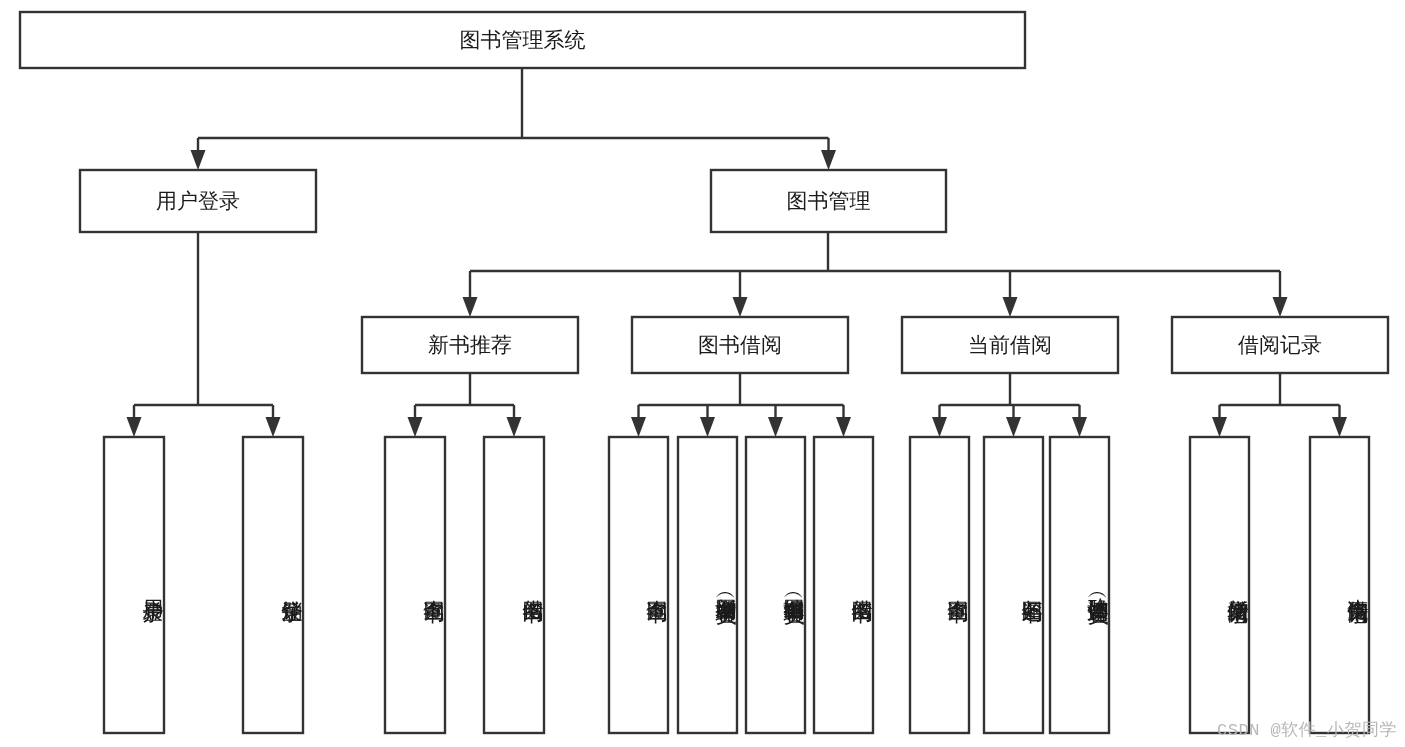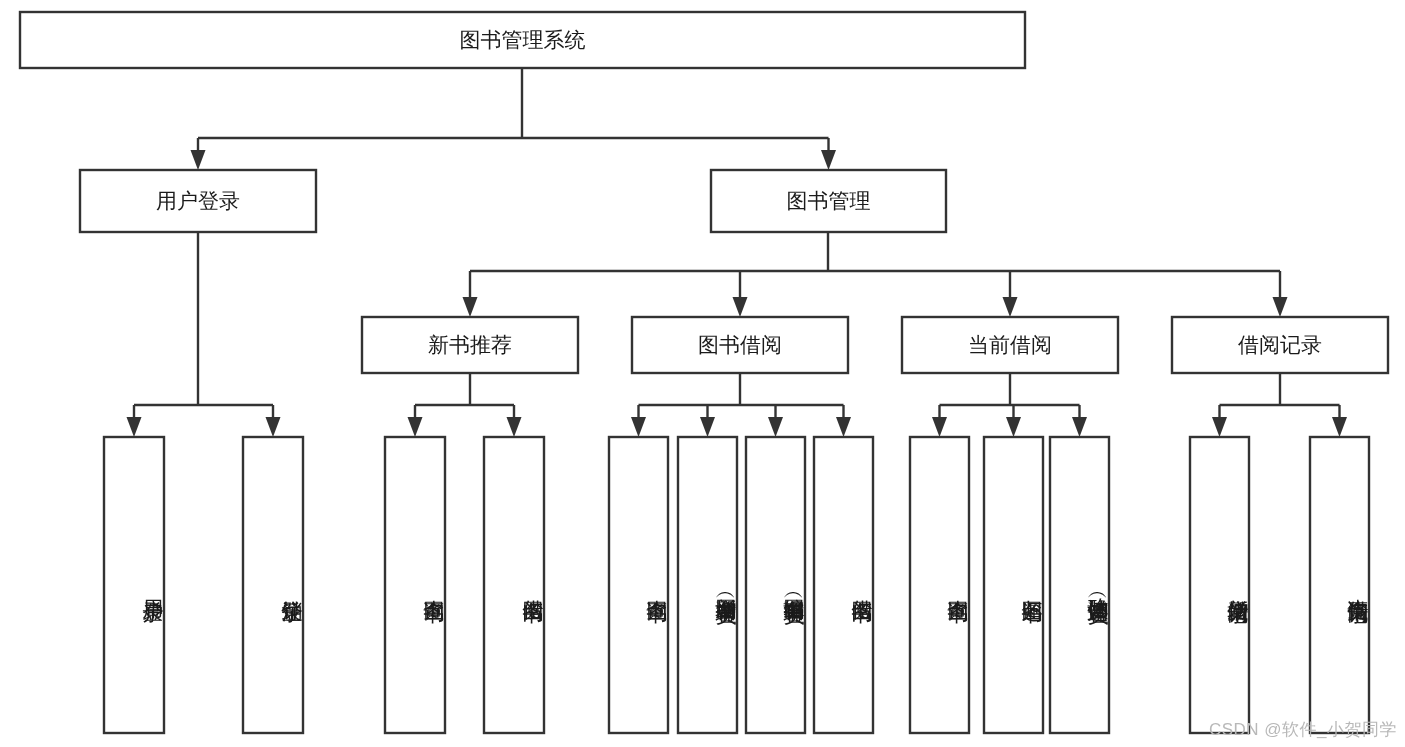--- a/index.html
+++ b/index.html
@@ -60,21 +60,21 @@
     letter-spacing: 1px;
     display: flex;
     align-items: flex-start;
     justify-content: center;
     pointer-events: none;
   }
   .watermark {
     position: absolute;
     right: 8px;
     bottom: 6px;
-    font-family: Liberation Sans, sans-serif;
+    font-family: Liberation Mono, monospace;
     font-size: 17px;
     color: #b8b8b8;
     white-space: nowrap;
     letter-spacing: 0.5px;
     margin-left: 21px;
   }
 </style>
 </head>
 <body>
 

